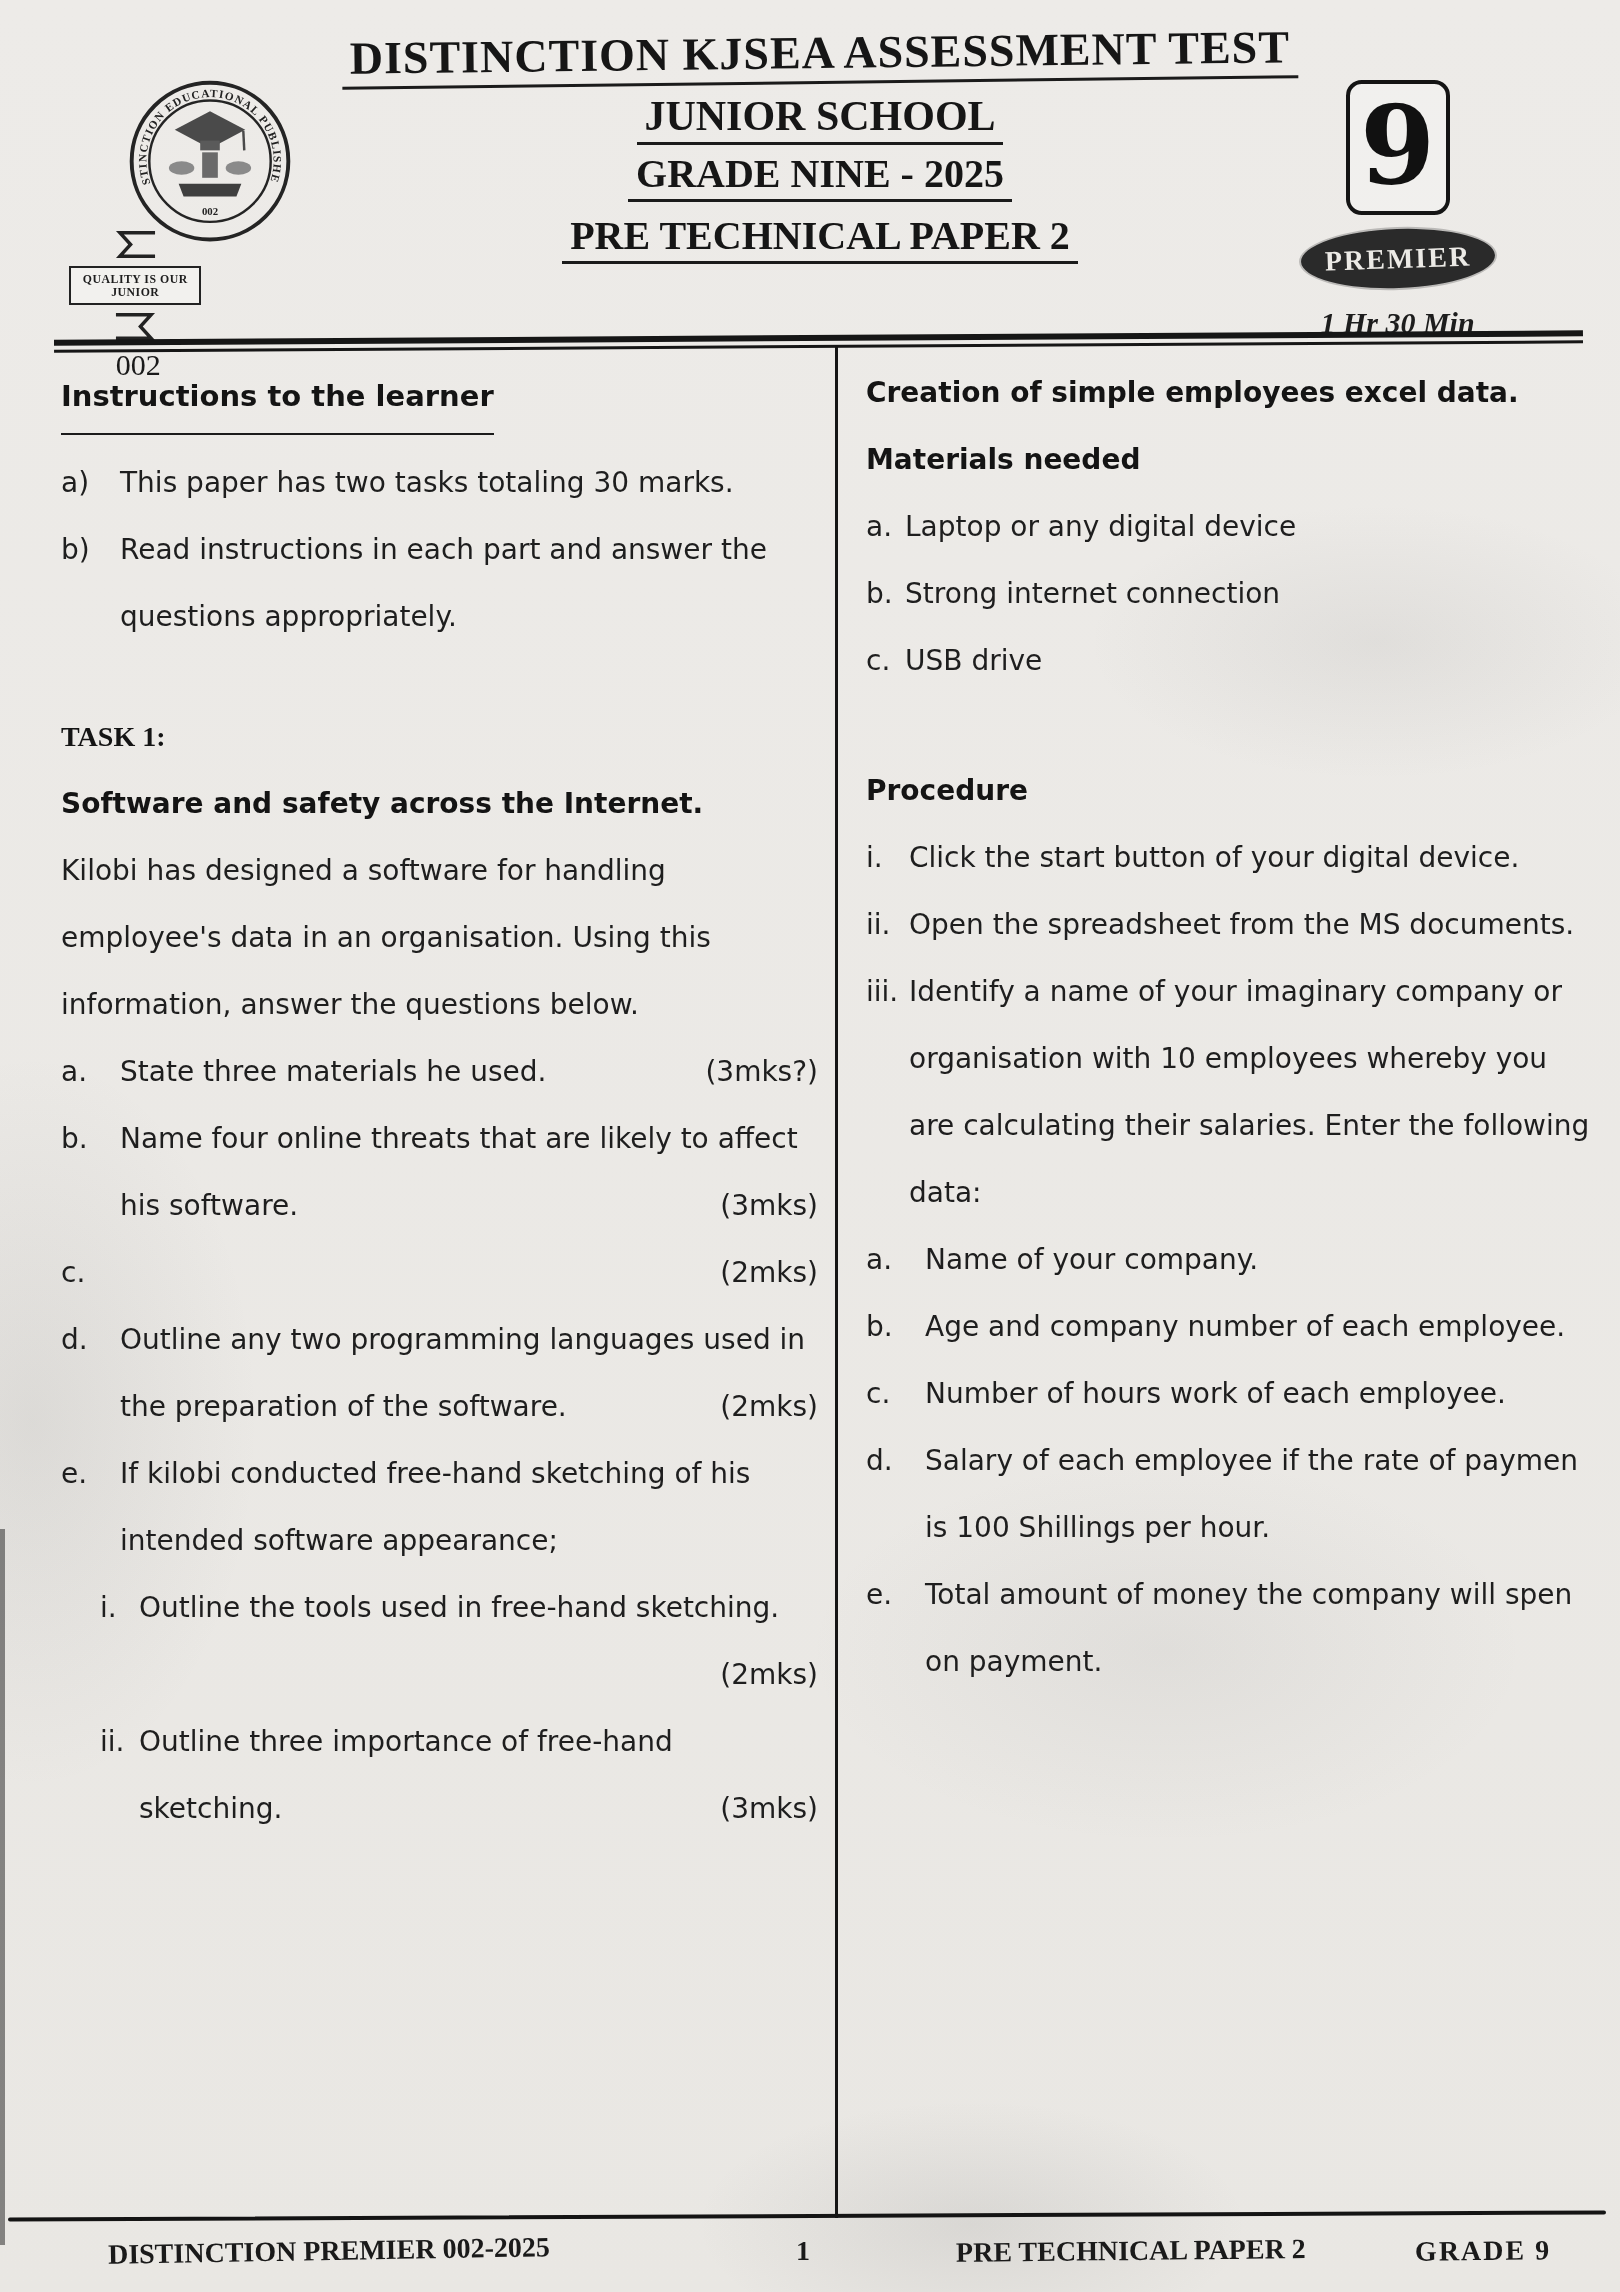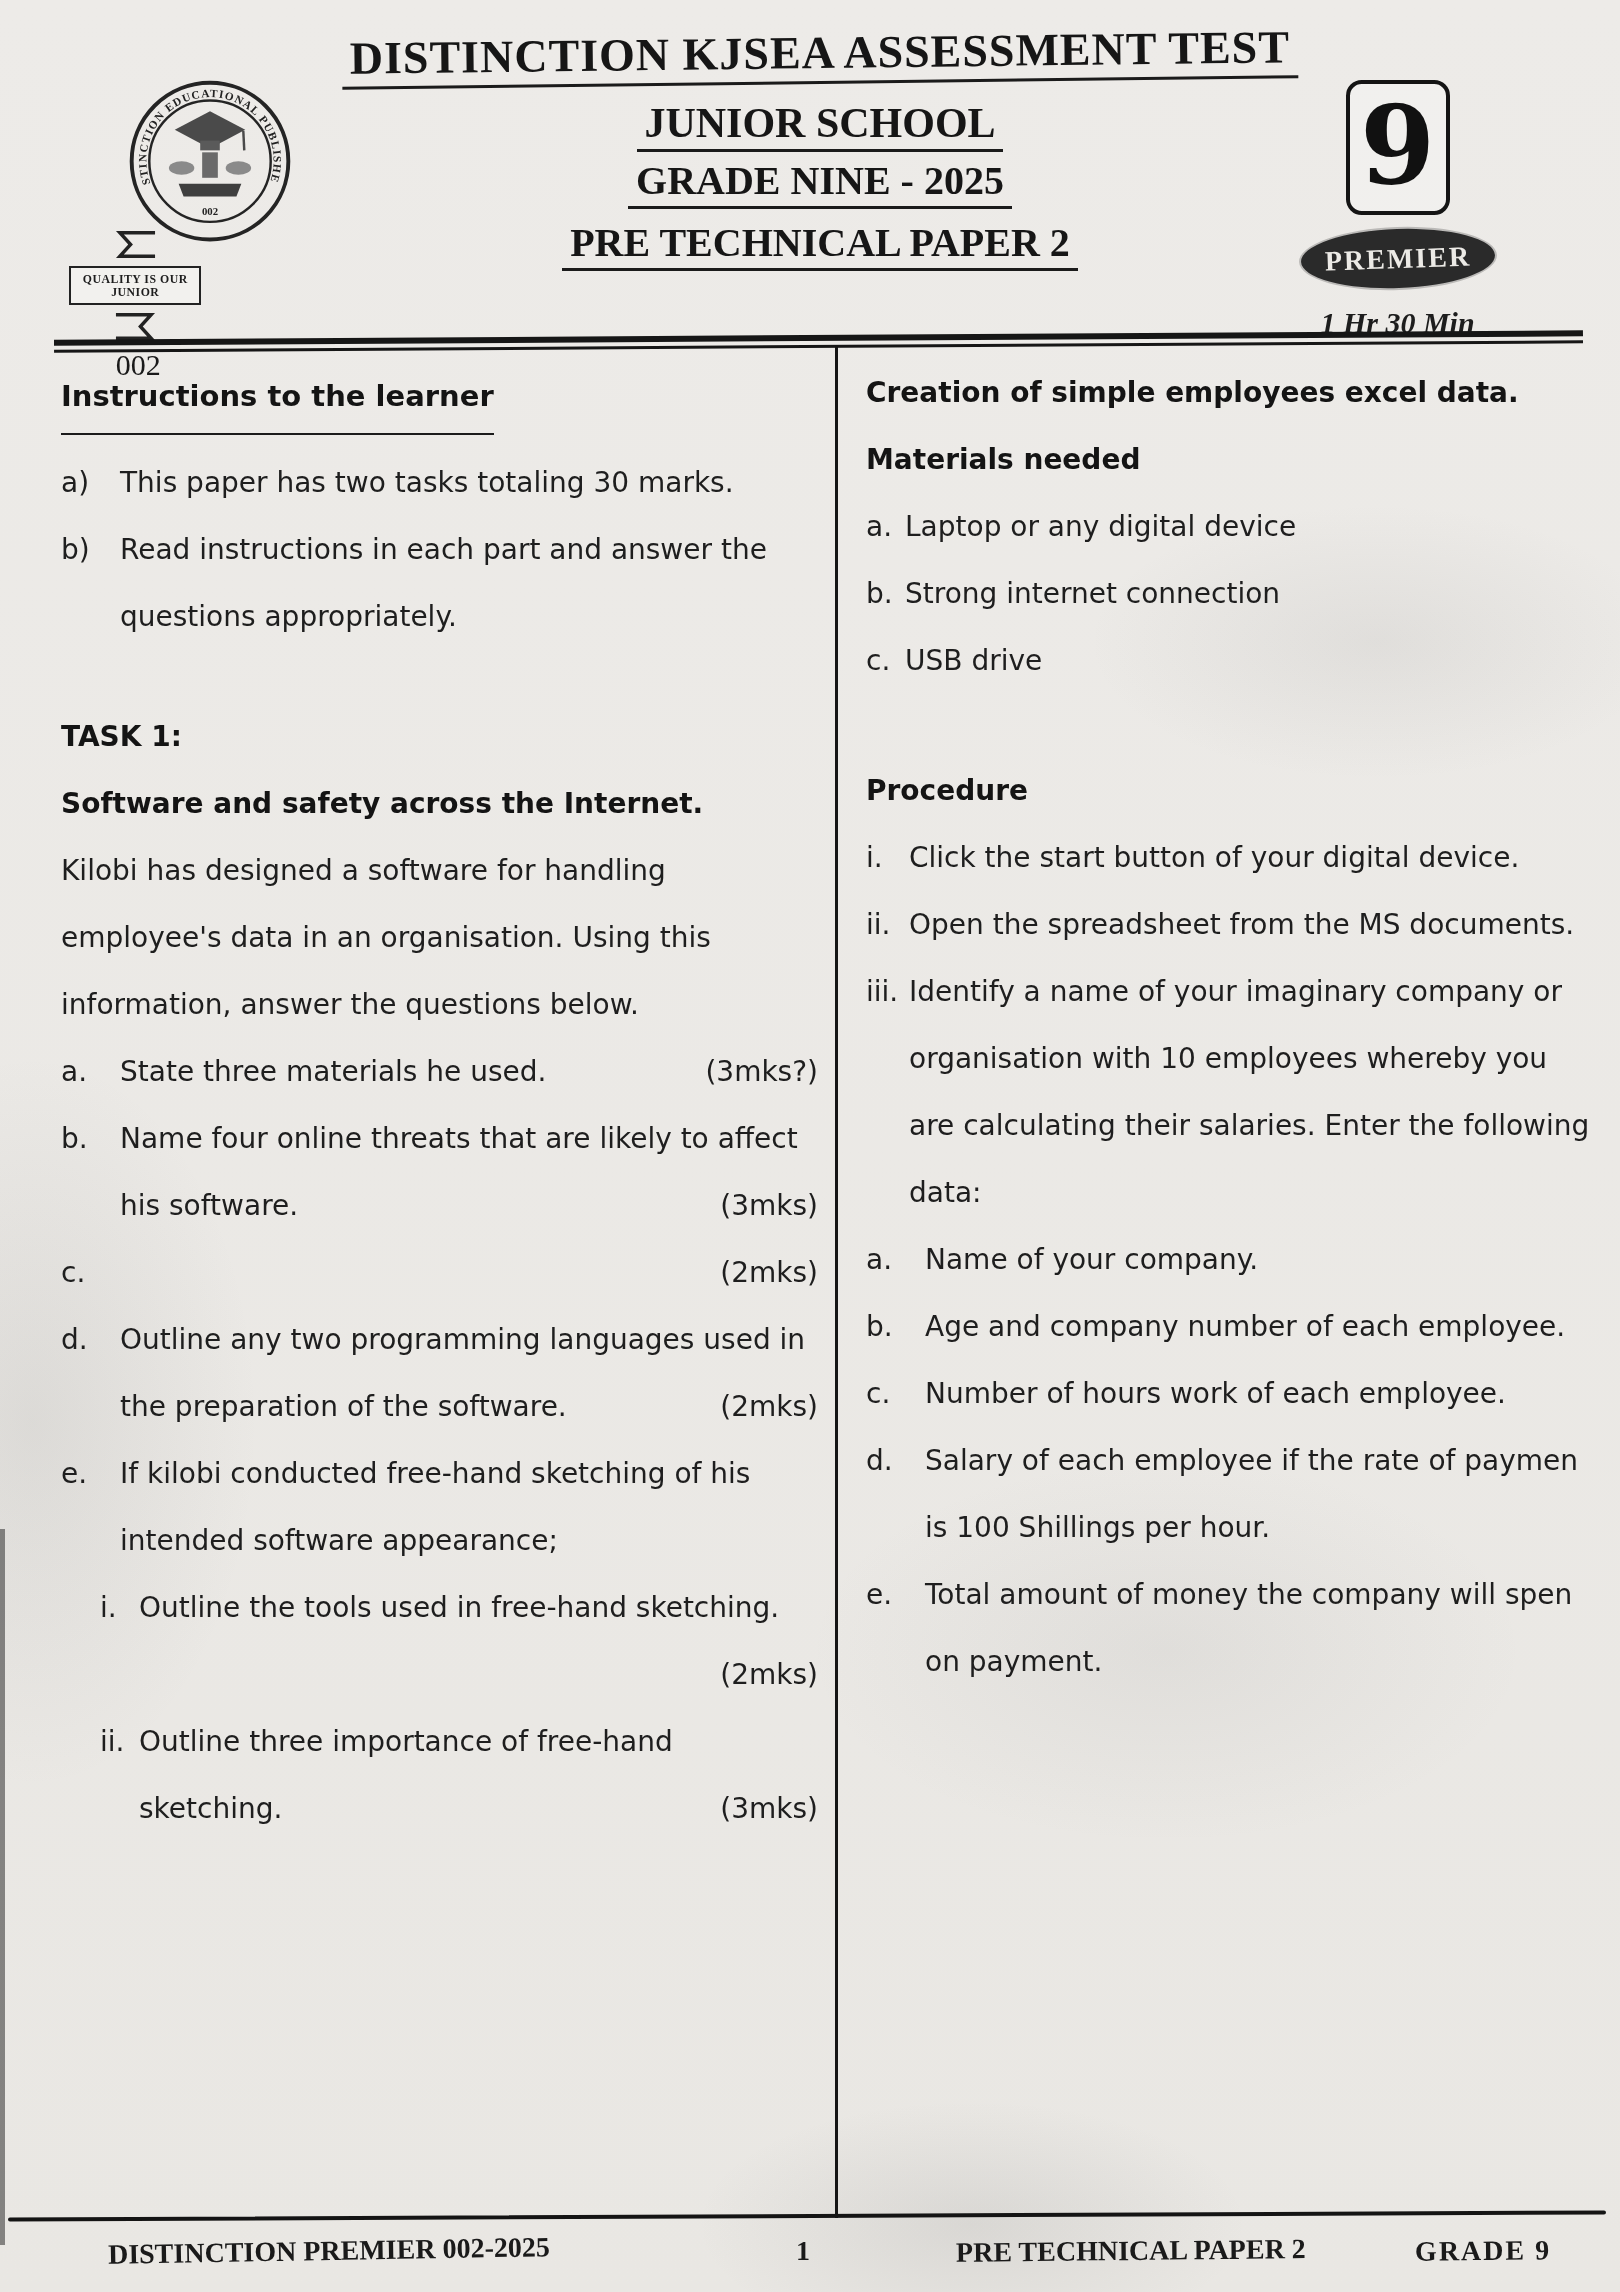--- a/index.html
+++ b/index.html
@@ -14,21 +14,21 @@
       linear-gradient(#edebe8,#e9e7e3);
   }
   .scan-edge{position:absolute;left:0;top:1529px;width:4.9px;height:716px;background:#2f2f2f;opacity:.55;}
 
   
   .header{position:absolute;left:0;top:0;right:0;height:353px;}
   .titles{position:absolute;left:167px;right:147px;top:25.5px;text-align:center;}
   .ut{font-family:"Liberation Serif",serif;font-weight:bold;display:inline-block;
       border-bottom:3.9px solid #1b1b1b;padding:0 7.8px 2px;color:#161616;}
   .t1{font-size:46px;letter-spacing:1px;transform:rotate(-0.7deg);}
-  .t2{font-size:42px;margin-top:15px;}
+  .t2{font-size:42px;margin-top:8px;}
   .t3{font-size:40px;margin-top:5.9px;}
   .t4{font-size:40px;margin-top:9.8px;}
 
   .badge-col{position:absolute;right:110px;top:80px;width:225px;text-align:center;}
   .nine-box{display:inline-block;width:96px;height:127px;border:4.9px solid #141414;border-radius:15.7px;
             font-family:"DejaVu Serif",serif;font-weight:bold;font-size:108px;line-height:122px;color:#111;
             background:rgba(255,255,255,.25);}
   .premier{width:194px;height:59px;margin:13.7px auto 0;background:#2a2a2a;border-radius:50%;
            color:#eceae6;font-family:"Liberation Serif",serif;font-weight:bold;font-size:28px;
            line-height:59px;letter-spacing:2px;transform:rotate(-2deg);box-shadow:0 0 0 2px rgba(40,40,40,.25);}
@@ -58,21 +58,21 @@
   .h-underline{display:inline-block;font-weight:bold;font-size:29px;border-bottom:2.9px solid #1b1b1b;padding-bottom:3.9px;color:#141414;}
 
   .row{position:relative;}
   .row .lbl{position:absolute;left:0;top:0;}
   .ind-60{padding-left:59px;}
   .ind-44{padding-left:43px;}
   .ind-40{padding-left:39px;}
   .marks{float:right;}
   .marks.own{float:none;display:block;text-align:right;}
   .subq{margin-left:39px;}
-  .mt-task{margin-top:53px;}
+  .mt-task{margin-top:53px;font-family:Liberation Serif, serif;}
   .mt-proc{margin-top:63px;}
 
   
   .footer{position:absolute;left:0;right:0;bottom:0;height:93px;}
   .footer-rule{position:absolute;left:7.8px;right:14.7px;top:13.7px;height:3.9px;background:#141414;transform:rotate(-0.25deg);border-radius:2px;}
   .footer .ftxt{position:absolute;top:35px;font-family:"Liberation Serif",serif;font-weight:bold;font-size:28px;color:#1a1a1a;white-space:nowrap;}
   .f-left{left:108px;transform:rotate(-1deg);}
   .f-page{left:796px;font-family:"DejaVu Sans",sans-serif;font-weight:normal;}
   .f-paper{right:314px;transform:rotate(-0.6deg);}
   .f-grade{right:69px;transform:rotate(-0.6deg);letter-spacing:2px;}

